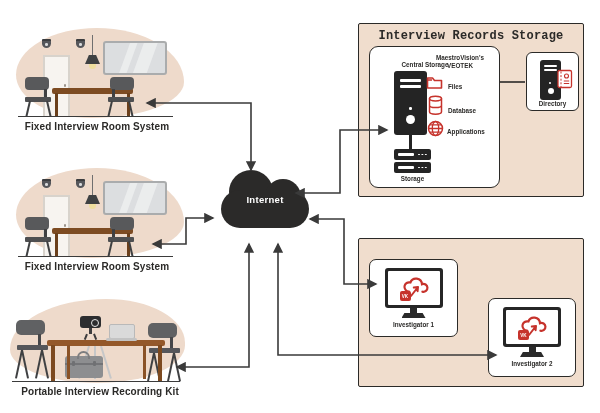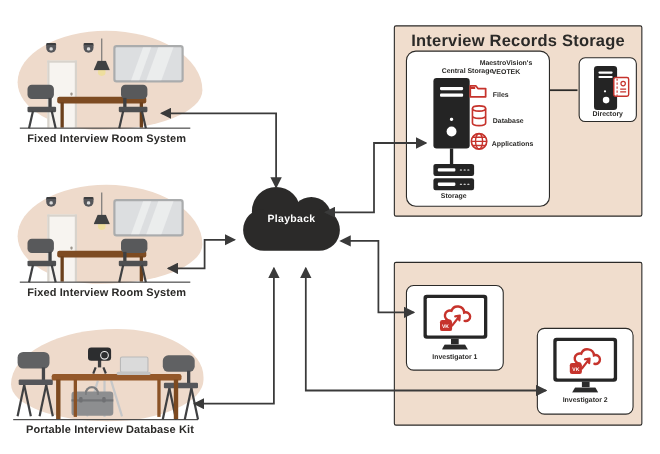--- a/index.html
+++ b/index.html
@@ -104,21 +104,21 @@
   .c-main { left:8px;  top:0;    width:44px; height:44px; border-radius:50%; }
   .c-right{ left:44px; top:9px;  width:36px; height:36px; border-radius:50%; }
   .c-base { left:0;    top:20px; width:88px; height:38px; border-radius:19px; }
   .cloud-label { position:absolute; left:0; top:24px; width:100%; text-align:center; color:#fff;
           font-weight:bold; font-size:9.5px; letter-spacing:.3px; z-index:2; }
 
   
   .big-box { position:absolute; background:#f0ddcd; border:1.5px solid #2b2a28; border-radius:2px; }
   .storage-box  { left:358px; top:23px;  width:226px; height:174px; }
   .playback-box { left:358px; top:238px; width:226px; height:149px; }
-  .box-title { text-align:center; margin-top:5px; font-weight:bold; font-size:15px; letter-spacing:.2px; }
+  .box-title { text-align:center; margin-top:5px; font-weight:bold; font-size:12px; letter-spacing:.2px;font-family:Liberation Mono, monospace; }
   .inner-panel { position:absolute; background:#fff; border:1.5px solid #2b2a28; }
 
   .main-panel { left:10px; top:22px; width:131px; height:142px; border-radius:9px; }
   .brand { position:absolute; right:2px; top:7px; width:74px; text-align:center;
            font-weight:bold; font-size:6.3px; line-height:7.6px; }
   .cs-label { position:absolute; left:18px; top:14px; width:74px; text-align:center; font-weight:bold; font-size:6.3px; }
   .tower { position:absolute; background:#242424; border-radius:3px; }
   .tower .bar { position:absolute; background:#fff; border-radius:1px; }
   .tower .dot { position:absolute; background:#fff; border-radius:50%; }
   .tower .pwr { position:absolute; background:#fff; border-radius:50%; }
@@ -300,28 +300,28 @@
       <div class="webcam-foot">
           <i class="f1"></i>
           <i class="f2"></i>
         </div>
       <div class="webcam-arm"></div>
       <div class="webcam-body"></div>
       <div class="laptop-screen"></div>
       <div class="laptop-base"></div>
       <div class="floor"></div>
     </div>
-    <div class="room-label">Portable Interview Database Kit</div>
+    <div class="room-label">Portable Interview Recording Kit</div>
   </div>
 
   <div class="cloud">
     <div class="c-main"></div>
     <div class="c-right"></div>
     <div class="c-base"></div>
-    <span class="cloud-label">Playback</span>
+    <span class="cloud-label">Internet</span>
   </div>
 
   <div class="big-box storage-box">
     <div class="box-title">Interview Records Storage</div>
 
     <div class="inner-panel main-panel">
       <div class="brand">
         <span>MaestroVision's</span><br>
         <span>VEOTEK</span>
       </div>

